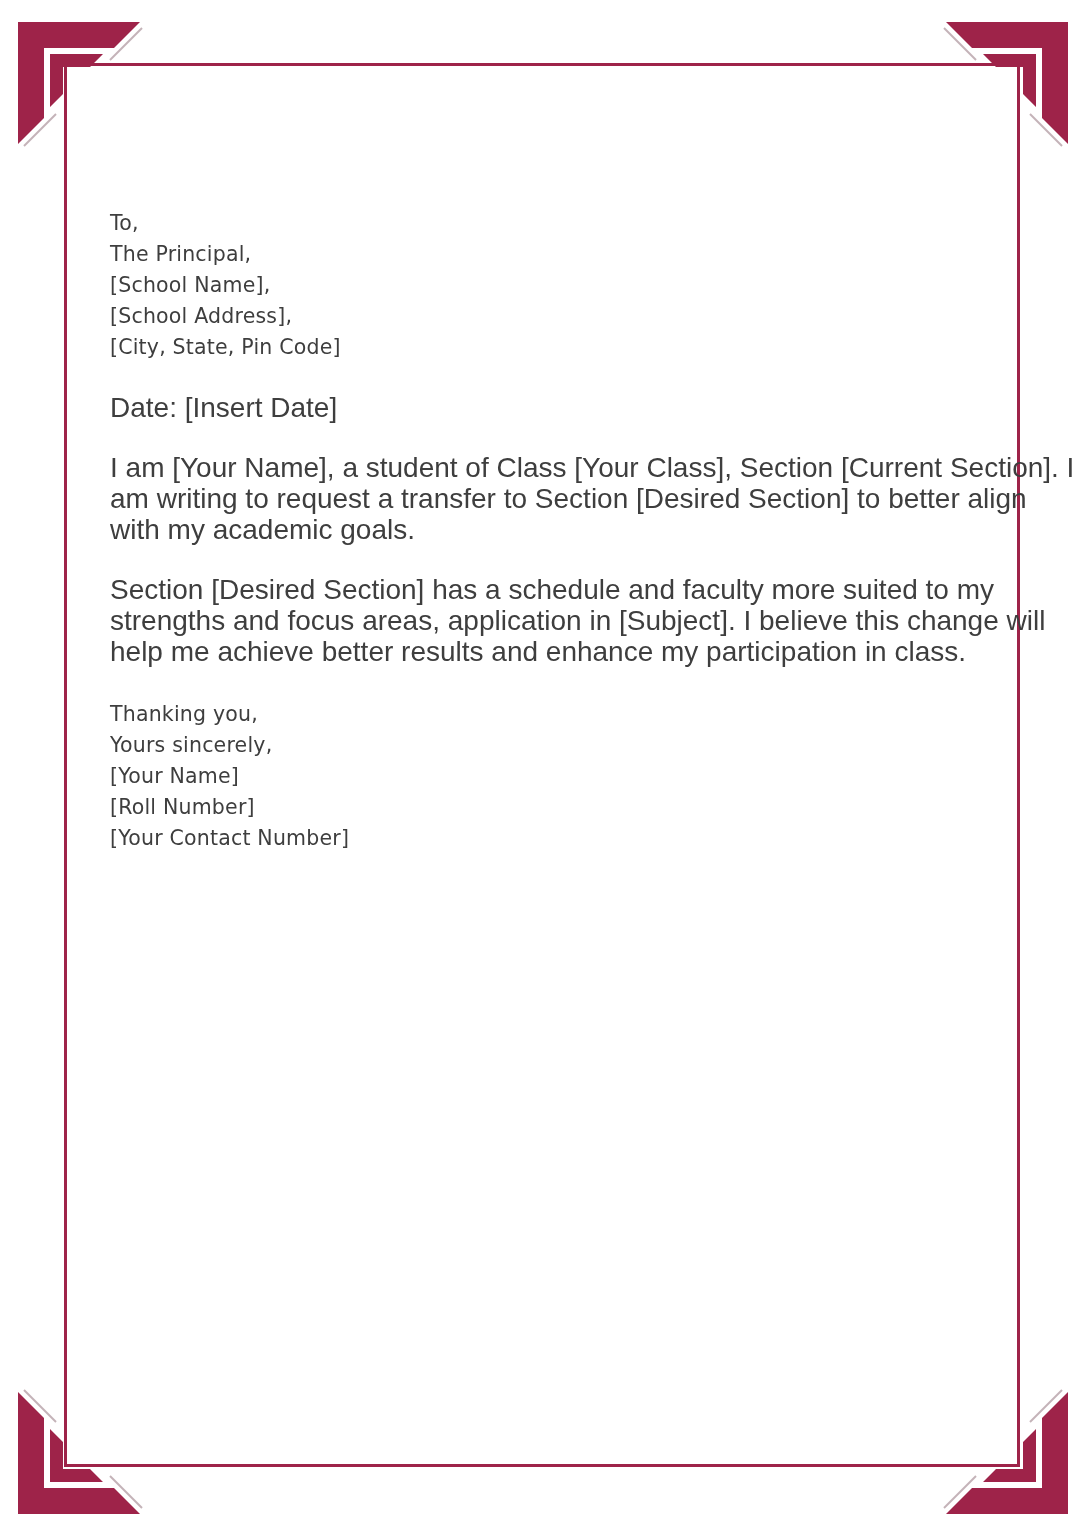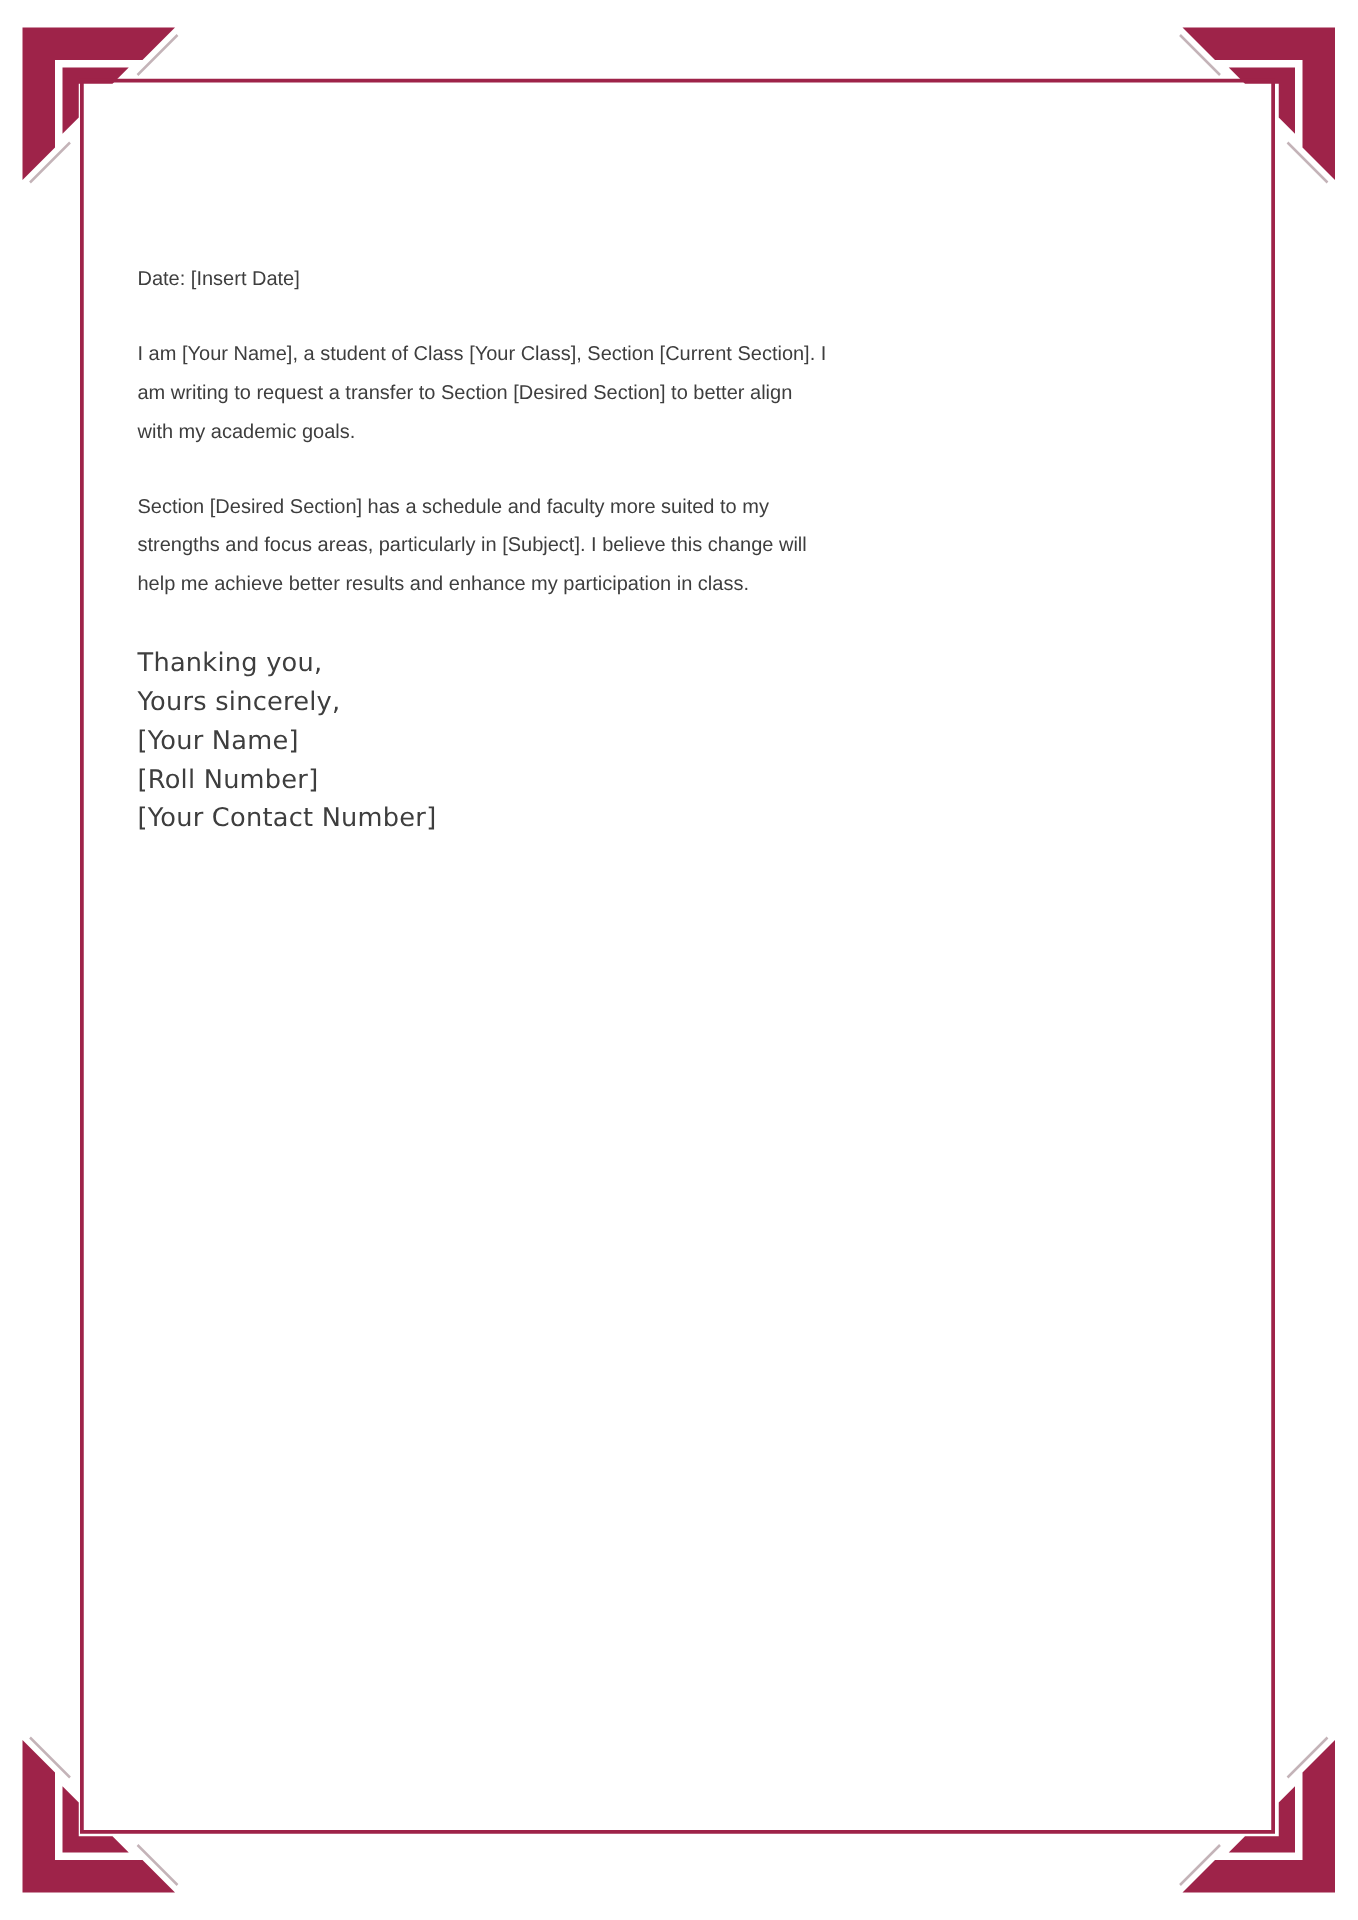--- a/index.html
+++ b/index.html
@@ -43,21 +43,21 @@
     width:900px;
   }
   .block{
     white-space:pre;
     color:var(--text);
     margin-bottom:29px;
   }
   .block:last-child{margin-bottom:0;margin-top:32px;}
   .narrow{
     font-family:"Liberation Sans",sans-serif;
-    font-size:16px;
+    font-size:28px;
     line-height:31px;
     letter-spacing:0;
   }
   .wide{
     font-family:"DejaVu Sans","Liberation Sans",sans-serif;
     font-size:20.5px;
     line-height:31px;
     letter-spacing:0.2px;
   }
   .footer{
@@ -94,26 +94,31 @@
   <svg class="corner bl" viewBox="0 0 132 132">
       <use href="#corner-shape"></use>
     </svg>
   <svg class="corner br" viewBox="0 0 132 132">
       <use href="#corner-shape"></use>
     </svg>
 
   <div class="frame"></div>
 
   <div class="content">
+    <div class="block wide">To,
+The Principal,
+[School Name],
+[School Address],
+[City, State, Pin Code]</div>
     <div class="block narrow">Date: [Insert Date]</div>
     <div class="block narrow">I am [Your Name], a student of Class [Your Class], Section [Current Section]. I
 am writing to request a transfer to Section [Desired Section] to better align
 with my academic goals.</div>
     <div class="block narrow">Section [Desired Section] has a schedule and faculty more suited to my
-strengths and focus areas, particularly in [Subject]. I believe this change will
+strengths and focus areas, application in [Subject]. I believe this change will
 help me achieve better results and enhance my participation in class.</div>
     <div class="block wide">Thanking you,
 Yours sincerely,
 [Your Name]
 [Roll Number]
 [Your Contact Number]</div>
   </div>
 
 
 </div>

